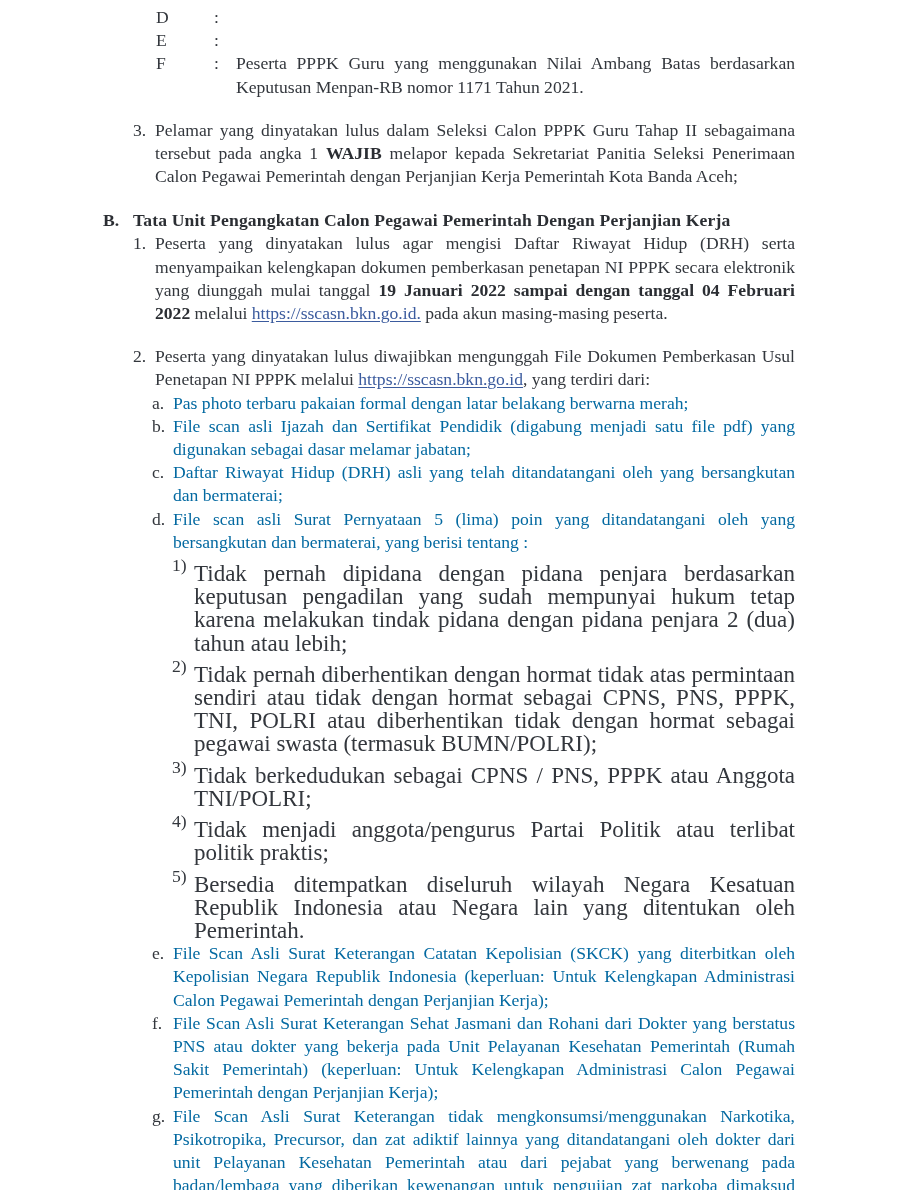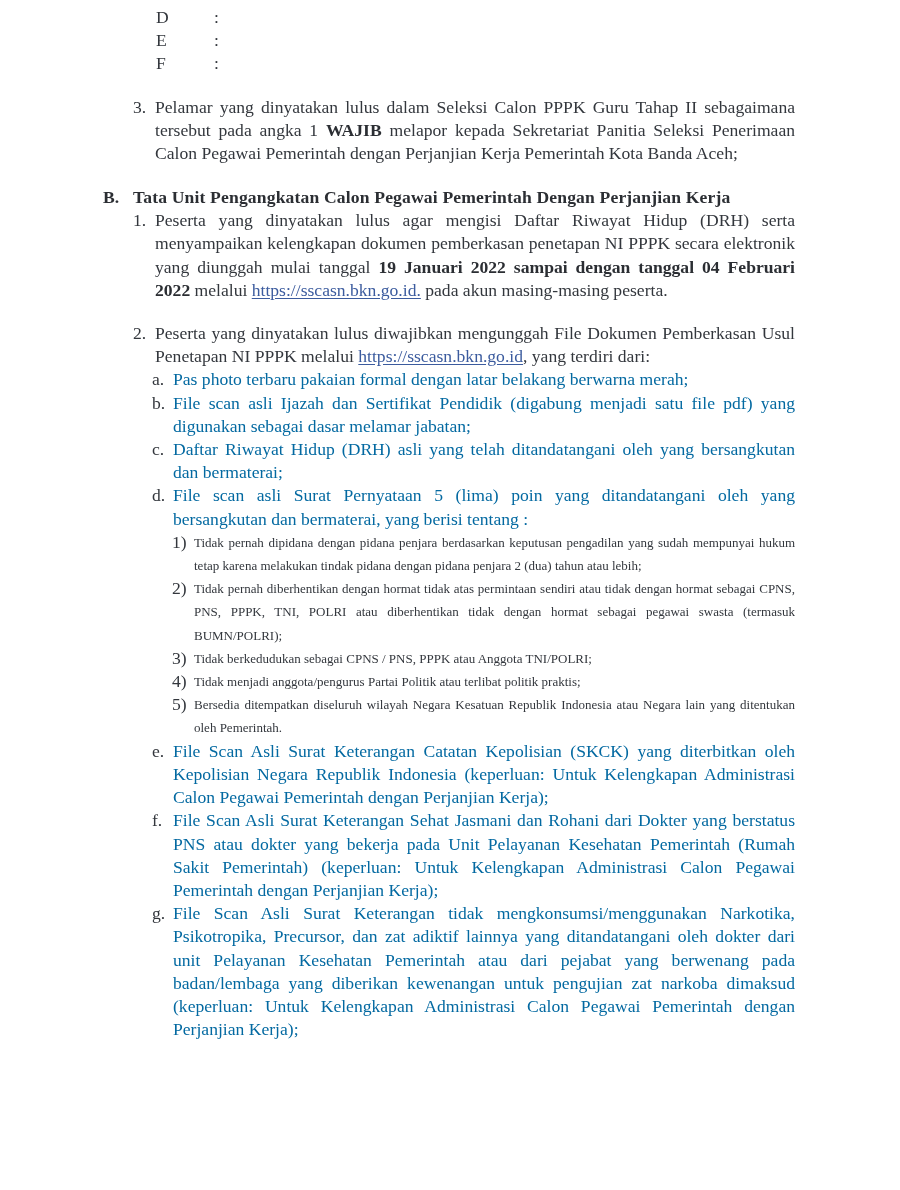--- a/index.html
+++ b/index.html
@@ -137,23 +137,24 @@
     flex: 0 0 auto;
     width: 22px;
     font-size: 17.6px;
     line-height: 23.2px;
     color: #33373d;
   }
   .paren-text {
     flex: 1 1 auto;
     text-align: justify;
     text-justify: inter-word;
-    font-size: 13px;
-    line-height: 23.2px;
-    color: #33373d;
+    font-size: 23px;
+    line-height: 23.2px;
+    color: #33373d;
+    margin-top: 8px;
   }
 
   
   .ind-def   { padding-left: 140px; padding-right: 105px; }
   .ind-num1  { padding-left: 133px; padding-right: 105px; }
   .ind-sec   { padding-left: 103px; padding-right: 105px; }
   .ind-num2  { padding-left: 133px; padding-right: 105px; }
   .ind-alpha { padding-left: 152px; padding-right: 105px; }
   .ind-paren { padding-left: 172px; padding-right: 105px; }
 
@@ -179,20 +180,21 @@
       </div>
 
       <div class="defrow">
         <div class="def-key">E</div>
         <div class="def-colon">:</div>
       </div>
 
       <div class="defrow">
         <div class="def-key">F</div>
         <div class="def-colon">:</div>
+        <div class="def-val">Peserta PPPK Guru yang menggunakan Nilai Ambang Batas berdasarkan Keputusan Menpan-RB nomor 1171 Tahun 2021.</div>
       </div>
 
     </div>
 
     <div class="gap-lg"></div>
 
     <div class="ind-num1">
       <div class="numrow">
         <div class="num-mark">3.</div>
         <div class="num-text"><span>Pelamar yang dinyatakan lulus dalam Seleksi Calon PPPK Guru Tahap II sebagaimana tersebut pada angka 1 </span><b>WAJIB</b><span> melapor kepada Sekretariat Panitia Seleksi Penerimaan Calon Pegawai Pemerintah dengan Perjanjian Kerja Pemerintah Kota Banda Aceh;</span></div>

